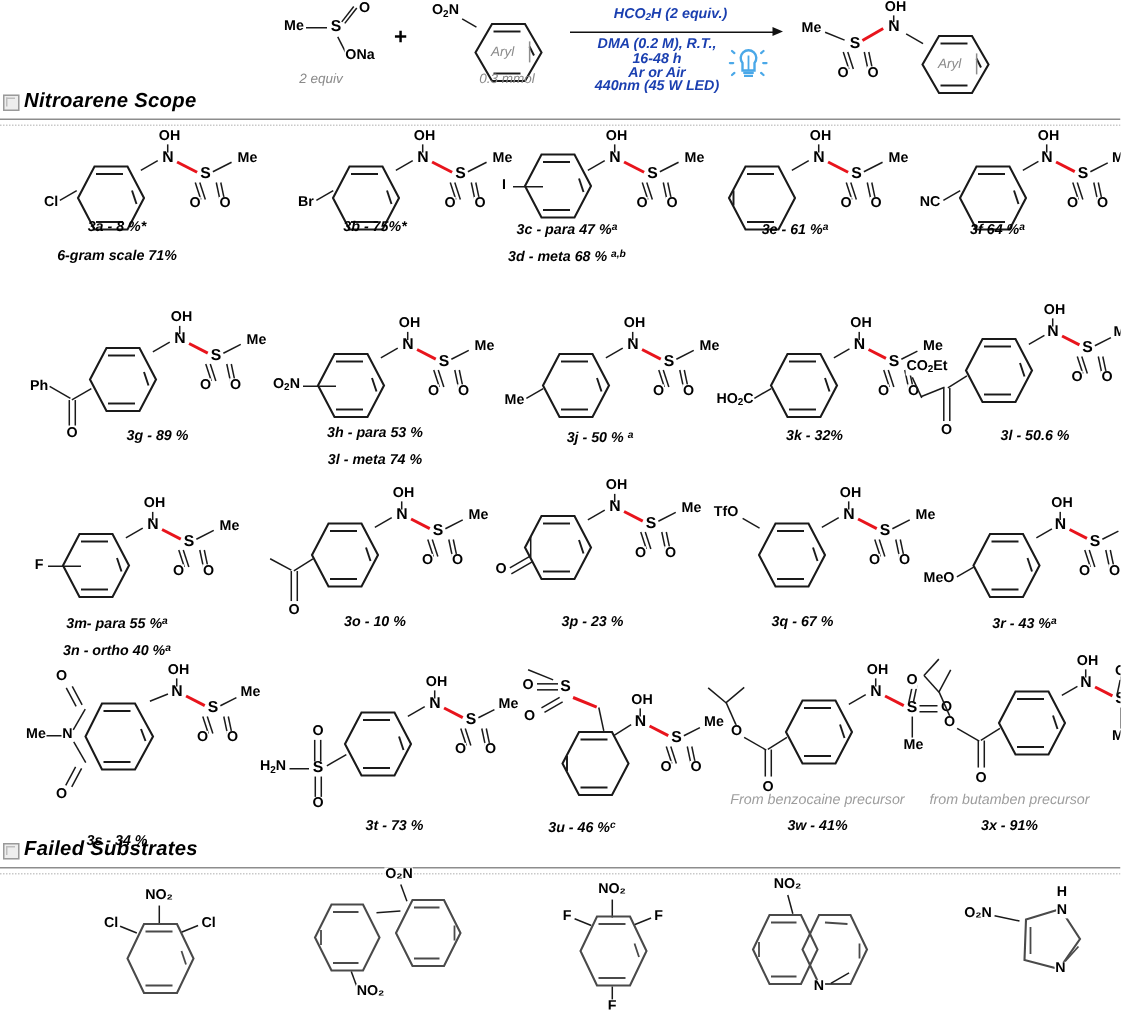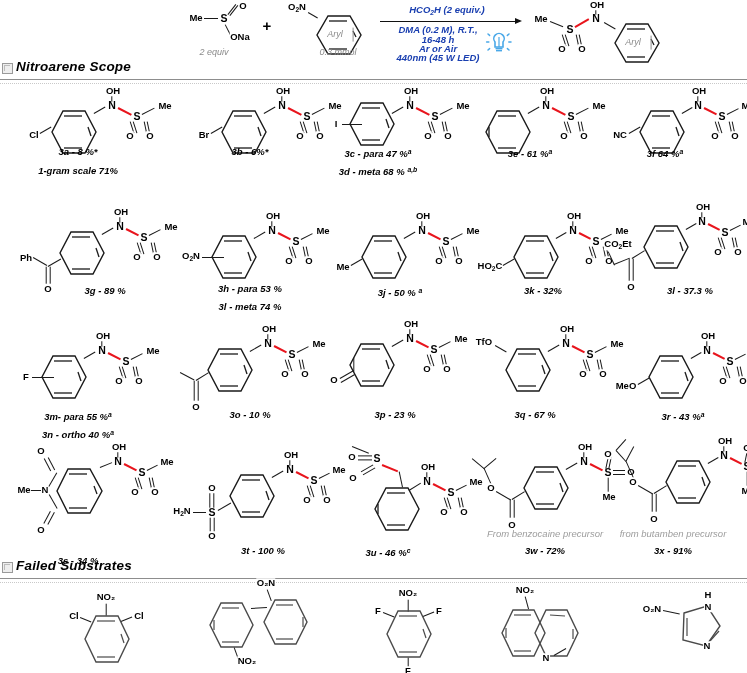--- a/index.html
+++ b/index.html
@@ -195,21 +195,21 @@
     <div class="bond" style="left:122px;top:26px;width:14px;transform:rotate(-27deg);"></div>
     <span class="atom" style="left:145px;top:18px;">Me</span>
     <div class="bond" style="left:110px;top:33px;width:12px;transform:rotate(72deg);"></div>
     <div class="bond" style="left:113px;top:33px;width:12px;transform:rotate(72deg);"></div>
     <span class="atom" style="left:110px;top:48px;">O</span>
     <div class="bond" style="left:124px;top:33px;width:12px;transform:rotate(78deg);"></div>
     <div class="bond" style="left:127px;top:33px;width:12px;transform:rotate(78deg);"></div>
     <span class="atom" style="left:130px;top:48px;">O</span>
   </div>
   <div class="cap" style="left:78px;top:146px;">3a - 8 %*</div>
-  <div class="cap" style="left:78px;top:165px;">1-gram scale 71%</div>
+  <div class="cap" style="left:78px;top:165px;">6-gram scale 71%</div>
 
   <div class="abs" style="left:190px;top:88px;width:130px;height:100px;">
     <span class="atom" style="left:14px;top:47px;">Br</span>
     <div class="bond" style="left:21px;top:45px;width:13px;transform:rotate(-30deg);"></div>
     <svg class="ring" style="left:30px;top:21px;" width="48" height="46" viewBox="0 0 48 46">
       <polygon points="13,2 35,2 46,23 35,44 13,44 2,23" fill="none" stroke="#1a1a1a" stroke-width="1.4"></polygon>
       <line x1="14" y1="7" x2="32" y2="7" stroke="#1a1a1a" stroke-width="1.3"></line>
       <line x1="38" y1="18" x2="41" y2="27" stroke="#1a1a1a" stroke-width="1.3"></line>
       <line x1="32" y1="39" x2="14" y2="39" stroke="#1a1a1a" stroke-width="1.3"></line>
     </svg>
@@ -221,21 +221,21 @@
     <span class="atom lg" style="left:117px;top:28px;">S</span>
     <div class="bond" style="left:122px;top:26px;width:14px;transform:rotate(-27deg);"></div>
     <span class="atom" style="left:145px;top:18px;">Me</span>
     <div class="bond" style="left:110px;top:33px;width:12px;transform:rotate(72deg);"></div>
     <div class="bond" style="left:113px;top:33px;width:12px;transform:rotate(72deg);"></div>
     <span class="atom" style="left:110px;top:48px;">O</span>
     <div class="bond" style="left:124px;top:33px;width:12px;transform:rotate(78deg);"></div>
     <div class="bond" style="left:127px;top:33px;width:12px;transform:rotate(78deg);"></div>
     <span class="atom" style="left:130px;top:48px;">O</span>
   </div>
-  <div class="cap" style="left:250px;top:146px;">3b - 6%*</div>
+  <div class="cap" style="left:250px;top:146px;">3b - 75%*</div>
 
   <div class="abs" style="left:318px;top:88px;width:130px;height:100px;">
     <span class="atom" style="left:18px;top:36px;">I</span>
     <div class="bond" style="left:24px;top:36px;width:20px;"></div>
     <svg class="ring" style="left:30px;top:13px;" width="48" height="46" viewBox="0 0 48 46">
       <polygon points="13,2 35,2 46,23 35,44 13,44 2,23" fill="none" stroke="#1a1a1a" stroke-width="1.4"></polygon>
       <line x1="14" y1="7" x2="32" y2="7" stroke="#1a1a1a" stroke-width="1.3"></line>
       <line x1="38" y1="18" x2="41" y2="27" stroke="#1a1a1a" stroke-width="1.3"></line>
       <line x1="32" y1="39" x2="14" y2="39" stroke="#1a1a1a" stroke-width="1.3"></line>
     </svg>
@@ -438,21 +438,21 @@
     <span class="atom lg" style="left:127px;top:27px;">S</span>
     <div class="bond" style="left:132px;top:25px;width:12px;transform:rotate(-27deg);"></div>
     <span class="atom" style="left:151px;top:17px;">Me</span>
     <div class="bond" style="left:120px;top:32px;width:12px;transform:rotate(72deg);"></div>
     <div class="bond" style="left:123px;top:32px;width:12px;transform:rotate(72deg);"></div>
     <span class="atom" style="left:120px;top:47px;">O</span>
     <div class="bond" style="left:134px;top:32px;width:12px;transform:rotate(78deg);"></div>
     <div class="bond" style="left:137px;top:32px;width:12px;transform:rotate(78deg);"></div>
     <span class="atom" style="left:140px;top:47px;">O</span>
   </div>
-  <div class="cap" style="left:690px;top:285px;">3l - 37.3 %</div>
+  <div class="cap" style="left:690px;top:285px;">3l - 50.6 %</div>
 
   <div class="abs" style="left:14px;top:332px;width:140px;height:100px;">
     <span class="atom" style="left:12px;top:45px;">F</span>
     <div class="bond" style="left:18px;top:45px;width:22px;"></div>
     <svg class="ring" style="left:26px;top:22px;" width="48" height="46" viewBox="0 0 48 46">
       <polygon points="13,2 35,2 46,23 35,44 13,44 2,23" fill="none" stroke="#1a1a1a" stroke-width="1.4"></polygon>
       <line x1="14" y1="7" x2="32" y2="7" stroke="#1a1a1a" stroke-width="1.3"></line>
       <line x1="38" y1="18" x2="41" y2="27" stroke="#1a1a1a" stroke-width="1.3"></line>
       <line x1="32" y1="39" x2="14" y2="39" stroke="#1a1a1a" stroke-width="1.3"></line>
     </svg>
@@ -643,21 +643,21 @@
     <span class="atom lg" style="left:154px;top:40px;">S</span>
     <div class="bond" style="left:159px;top:38px;width:12px;transform:rotate(-27deg);"></div>
     <span class="atom" style="left:179px;top:30px;">Me</span>
     <div class="bond" style="left:147px;top:45px;width:12px;transform:rotate(72deg);"></div>
     <div class="bond" style="left:150px;top:45px;width:12px;transform:rotate(72deg);"></div>
     <span class="atom" style="left:147px;top:60px;">O</span>
     <div class="bond" style="left:161px;top:45px;width:12px;transform:rotate(78deg);"></div>
     <div class="bond" style="left:164px;top:45px;width:12px;transform:rotate(78deg);"></div>
     <span class="atom" style="left:167px;top:60px;">O</span>
   </div>
-  <div class="cap" style="left:263px;top:545px;">3t - 100 %</div>
+  <div class="cap" style="left:263px;top:545px;">3t - 73 %</div>
 
   <div class="abs" style="left:320px;top:440px;width:155px;height:115px;">
     <div class="bond" style="left:32px;top:6px;width:18px;transform:rotate(22deg);"></div>
     <span class="atom lg" style="left:57px;top:18px;">S</span>
     <div class="bond" style="left:52px;top:15px;width:14px;transform:rotate(180deg);"></div>
     <div class="bond" style="left:52px;top:19px;width:14px;transform:rotate(180deg);"></div>
     <span class="atom" style="left:32px;top:17px;">O</span>
     <div class="bond" style="left:53px;top:24px;width:14px;transform: rotate(150deg);"></div>
     <div class="bond" style="left:55px;top:27px;width:14px;transform:rotate(150deg);"></div>
     <span class="atom" style="left:33px;top:38px;">O</span>
@@ -711,21 +711,21 @@
     <div class="bond" style="left:146px;top:28px;width:12px;transform:rotate(-78deg);"></div>
     <div class="bond" style="left:149px;top:28px;width:12px;transform:rotate(-78deg);"></div>
     <span class="atom" style="left:148px;top:14px;">O</span>
     <div class="bond" style="left:153px;top:30px;width:12px;"></div>
     <div class="bond" style="left:153px;top:34px;width:12px;"></div>
     <span class="atom" style="left:171px;top:32px;">O</span>
     <div class="bond" style="left:148px;top:37px;width:14px;transform:rotate(90deg);"></div>
     <span class="atom" style="left:149px;top:57px;">Me</span>
   </div>
   <div class="cap grey" style="left:545px;top:528px;">From benzocaine precursor</div>
-  <div class="cap" style="left:545px;top:545px;">3w - 72%</div>
+  <div class="cap" style="left:545px;top:545px;">3w - 41%</div>
 
   <div class="abs" style="left:600px;top:440px;width:147px;height:110px;">
     <div class="bond" style="left:16px;top:10px;width:15px;transform:rotate(-48deg);"></div>
     <div class="bond" style="left:16px;top:10px;width:15px;transform:rotate(48deg);"></div>
     <div class="bond" style="left:26px;top:21px;width:17px;transform:rotate(-62deg);"></div>
     <div class="bond" style="left:26px;top:21px;width:20px;transform:rotate(66deg);"></div>
     <span class="atom" style="left:33px;top:42px;">O</span>
     <div class="bond" style="left:38px;top:45px;width:17px;transform:rotate(30deg);"></div>
     <div class="bond" style="left:52px;top:53px;width:18px;transform:rotate(90deg);"></div>
     <div class="bond" style="left:56px;top:53px;width:18px;transform:rotate(90deg);"></div>

